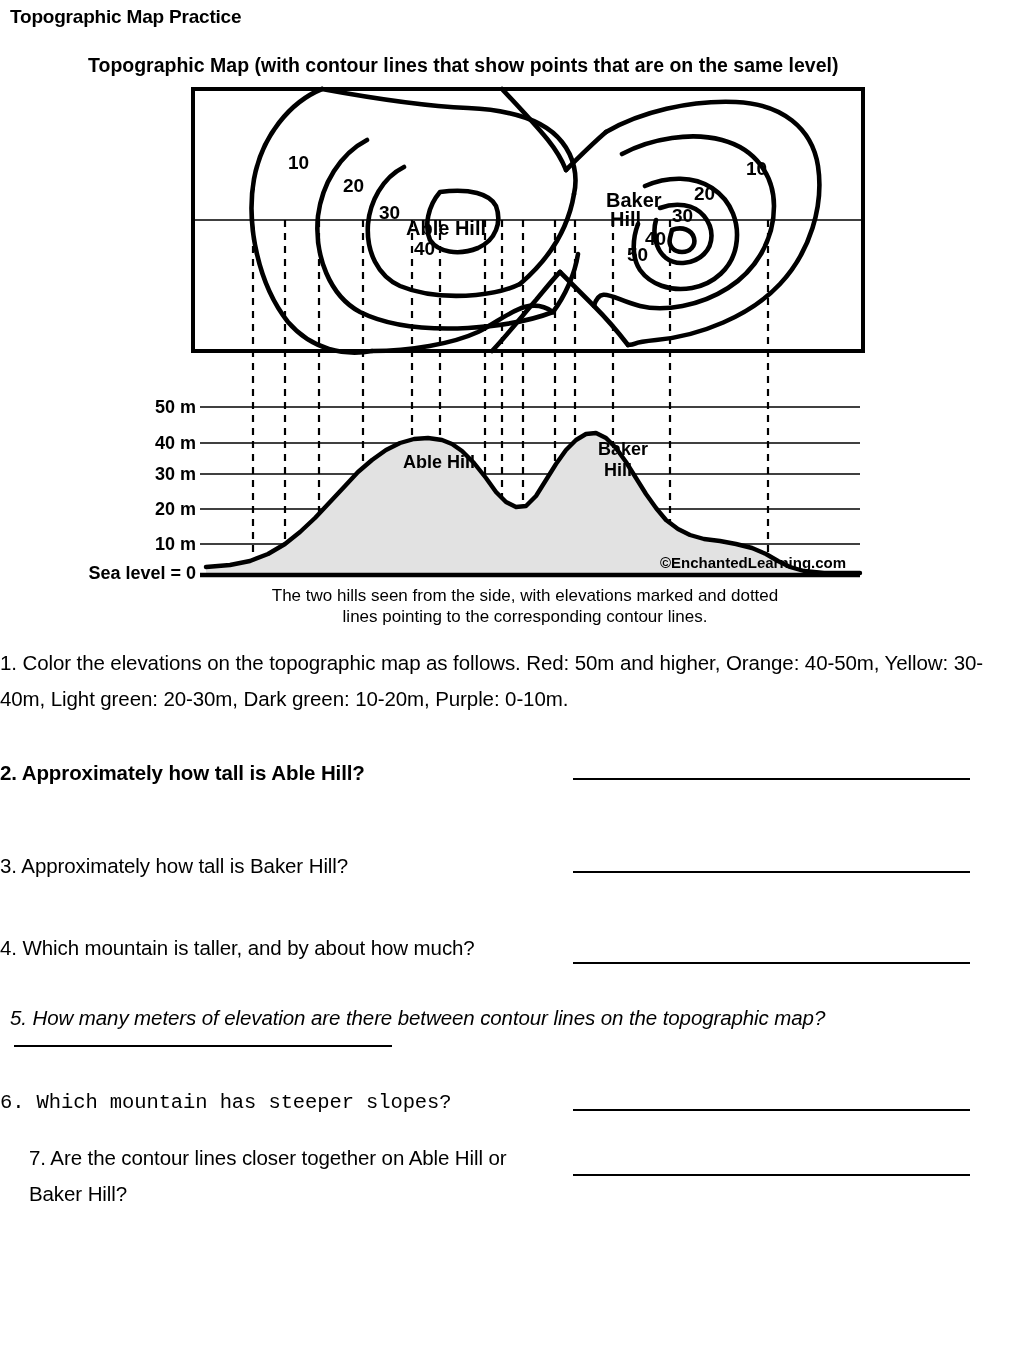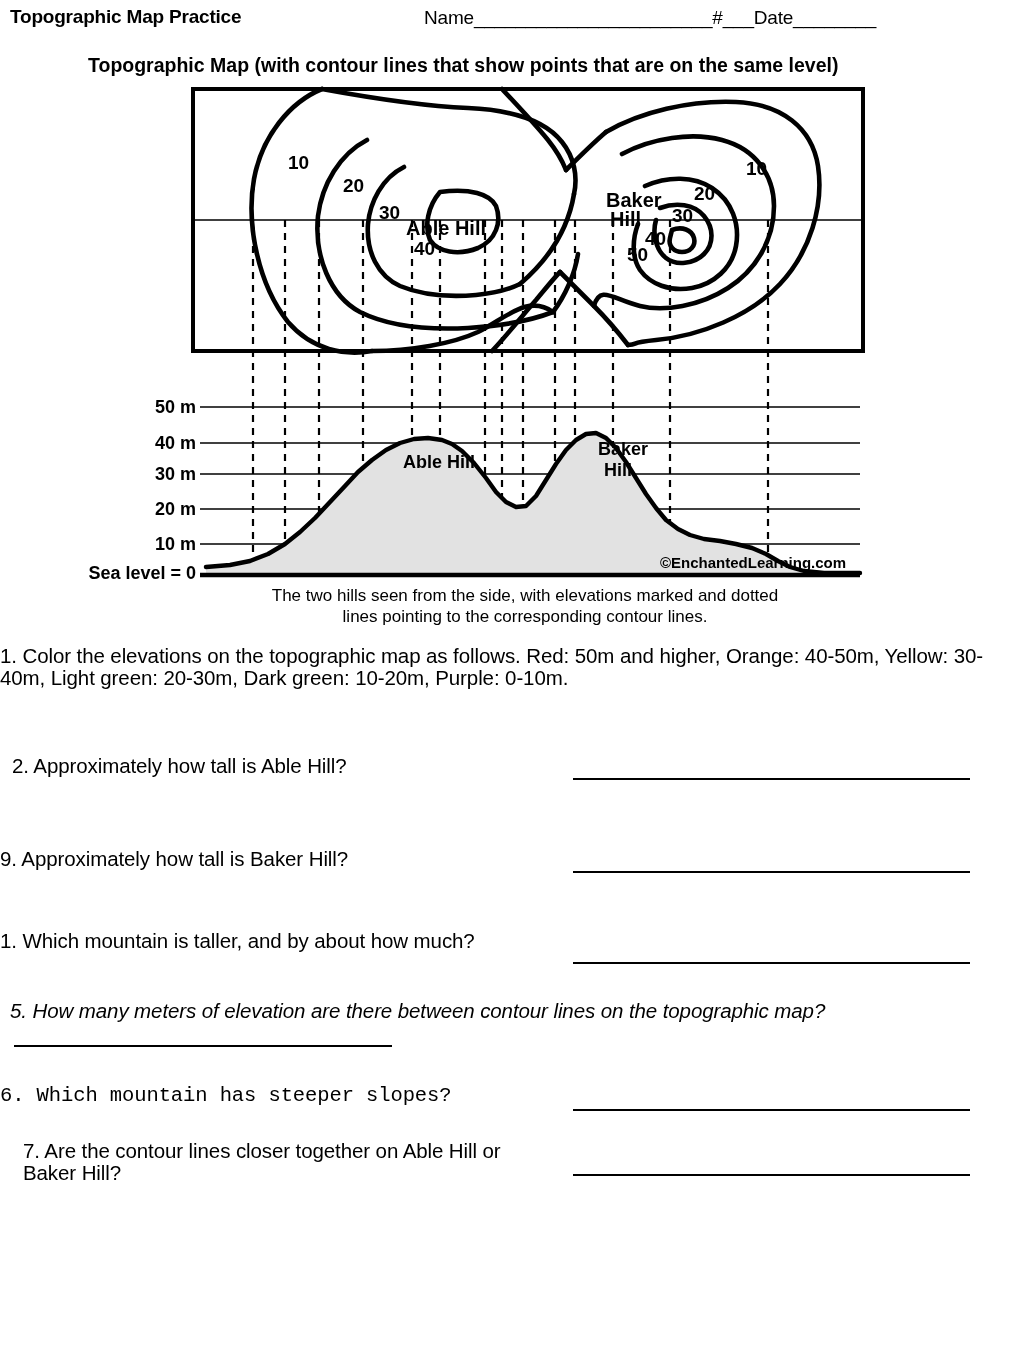--- a/index.html
+++ b/index.html
@@ -51,51 +51,50 @@
 
   
   .questions {
     position: absolute;
     left: 0; top: 645px;
     width: 1024px;
   }
   .q {
     position: absolute;
     font-size: 20.5px;
-    line-height: 22px;
+    line-height: 36px;
     letter-spacing: -0.1px;
   }
   .q-text { white-space: pre-wrap; }
   .ansline {
     position: absolute;
     border-bottom: 2.5px solid #000;
     height: 0;
   }
 
   #q1 { left: 0px;  top: 0px;   width: 1010px; }
-  #q2 { left: 12px;  top: 110px; width: 560px; }
+  #q2 { left: 0px;  top: 110px; width: 560px; font-weight: bold; }
   #q3 { left: 0px;  top: 203px; width: 560px; }
   #q4 { left: 0px;  top: 285px; width: 520px; }
   #q5 { left: 10px; top: 355px; width: 1000px; font-style: italic; }
   #q6 { left: 0px;  top: 440px; width: 560px; font-family: Liberation Mono, monospace; }
-  #q7 { left: 11px;  top: 495px; width: 520px; padding-left: 12px; }
+  #q7 { left: 17px;  top: 495px; width: 520px; padding-left: 12px; }
 
   #a2 { left: 573px; top: 133px; width: 397px; }
   #a3 { left: 573px; top: 226px; width: 397px; }
   #a4 { left: 573px; top: 317px; width: 397px; }
   #a5 { left: 14px;  top: 400px; width: 378px; }
   #a6 { left: 573px; top: 464px; width: 397px; }
   #a7 { left: 573px; top: 529px; width: 397px; }
 </style>
 </head>
 <body>
 
 <div class="header">
   <div class="header-title">Topographic Map Practice</div>
-  <div class="header-fields">Name_______________________#___Date________</div>
 </div>
 
 <div class="figure">
 <svg width="1024" height="595" viewBox="0 0 1024 595" xmlns="http://www.w3.org/2000/svg">
 
   <text id="svg-map-title" x="88" y="28" font-family="'Liberation Sans', sans-serif" font-size="19.5" font-weight="bold" fill="#000">Topographic Map (with contour lines that show points that are on the same level)</text>
 
   <rect x="193" y="45" width="670" height="262" fill="#ffffff" stroke="#000" stroke-width="4"></rect>
 
   <line x1="193" y1="176" x2="863" y2="176" stroke="#000" stroke-width="1.4"></line>
@@ -238,26 +237,26 @@
   <div class="q" id="q1">
     <span class="q-text">1. Color the elevations on the topographic map as follows. Red: 50m and higher, Orange: 40-50m, Yellow: 30-40m, Light green: 20-30m, Dark green: 10-20m, Purple: 0-10m.</span>
   </div>
 
   <div class="q" id="q2">
     <span class="q-text">2. Approximately how tall is Able Hill?</span>
   </div>
   <div class="ansline" id="a2"></div>
 
   <div class="q" id="q3">
-    <span class="q-text">9. Approximately how tall is Baker Hill?</span>
+    <span class="q-text">3. Approximately how tall is Baker Hill?</span>
   </div>
   <div class="ansline" id="a3"></div>
 
   <div class="q" id="q4">
-    <span class="q-text">1. Which mountain is taller, and by about how much?</span>
+    <span class="q-text">4. Which mountain is taller, and by about how much?</span>
   </div>
   <div class="ansline" id="a4"></div>
 
   <div class="q" id="q5">
     <span class="q-text">5. How many meters of elevation are there between contour lines on the topographic map?</span>
   </div>
   <div class="ansline" id="a5"></div>
 
   <div class="q" id="q6">
     <span class="q-text">6. Which mountain has steeper slopes?</span>

